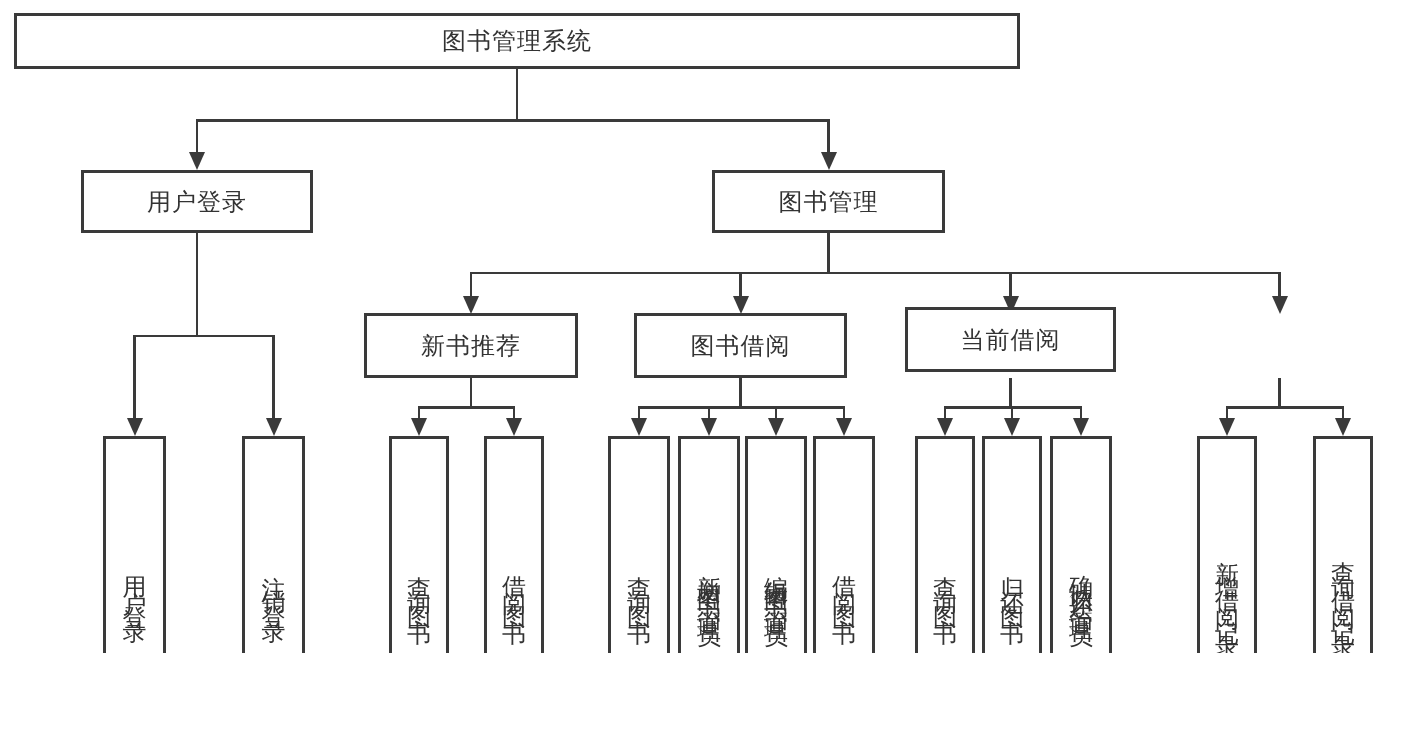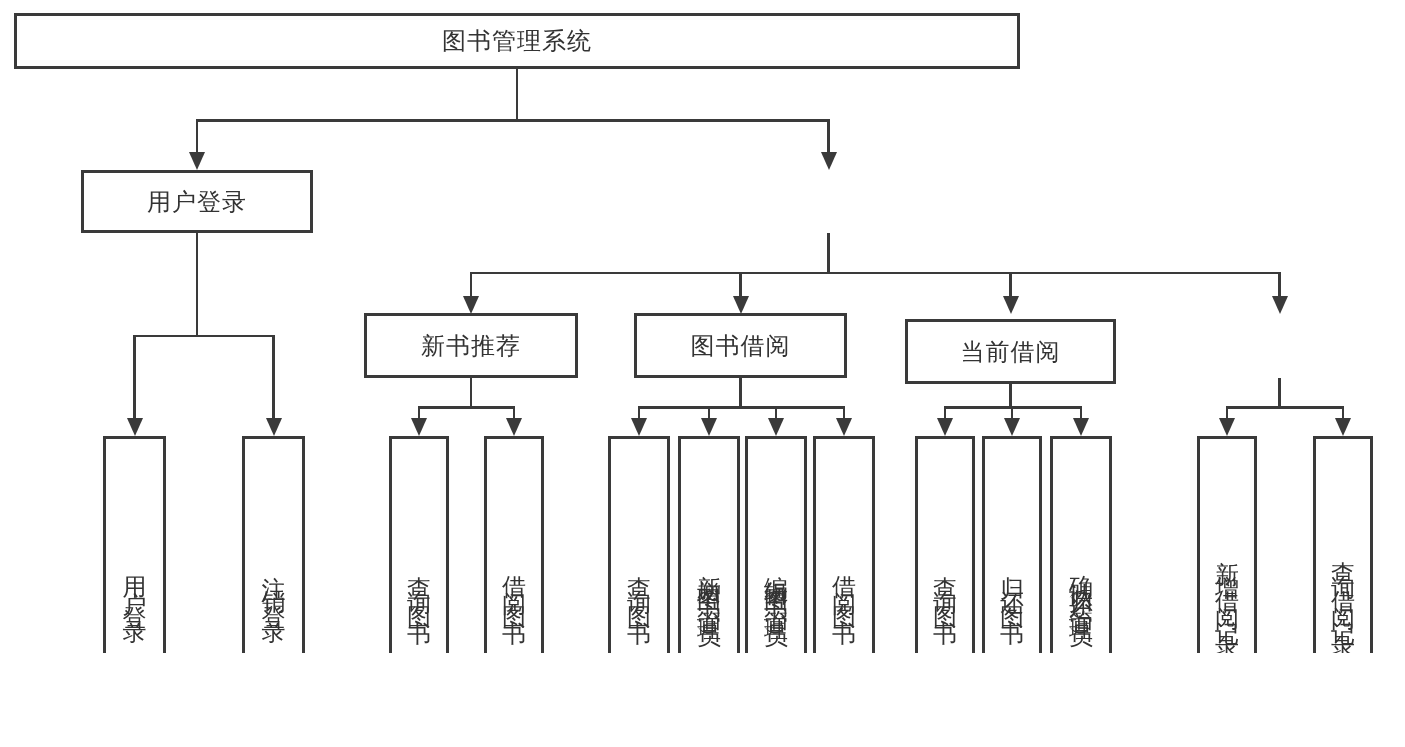--- a/index.html
+++ b/index.html
@@ -123,28 +123,31 @@
   <div class="arrow" style="left:1219px;top:418px"></div>
   <div class="arrow" style="left:1335px;top:418px"></div>
 
   <div class="box" style="left:14px;top:13px;width:1006px;height:56px">
     <span class="hlabel">图书管理系统</span>
   </div>
 
   <div class="box" style="left:81px;top:170px;width:232px;height:63px">
     <span class="hlabel">用户登录</span>
   </div>
+  <div class="box" style="left:712px;top:170px;width:233px;height:63px">
+    <span class="hlabel">图书管理</span>
+  </div>
 
   <div class="box" style="left:634px;top:313px;width:213px;height:65px">
     <span class="hlabel">图书借阅</span>
   </div>
   <div class="box" style="left:364px;top:313px;width:214px;height:65px">
     <span class="hlabel">新书推荐</span>
   </div>
-  <div class="box" style="left:905px;top:319px;width:211px;height:65px">
+  <div class="box" style="left:905px;top:307px;width:211px;height:65px">
     <span class="hlabel">当前借阅</span>
   </div>
 
   <div class="box" style="left:103px;top:436px;width:63px;height:302px">
     <span class="vtext" style="letter-spacing: 15px;">用户登录</span>
   </div>
   <div class="box" style="left:242px;top:436px;width:63px;height:302px">
     <span class="vtext" style="letter-spacing: 15px;">注销登录</span>
   </div>
 

